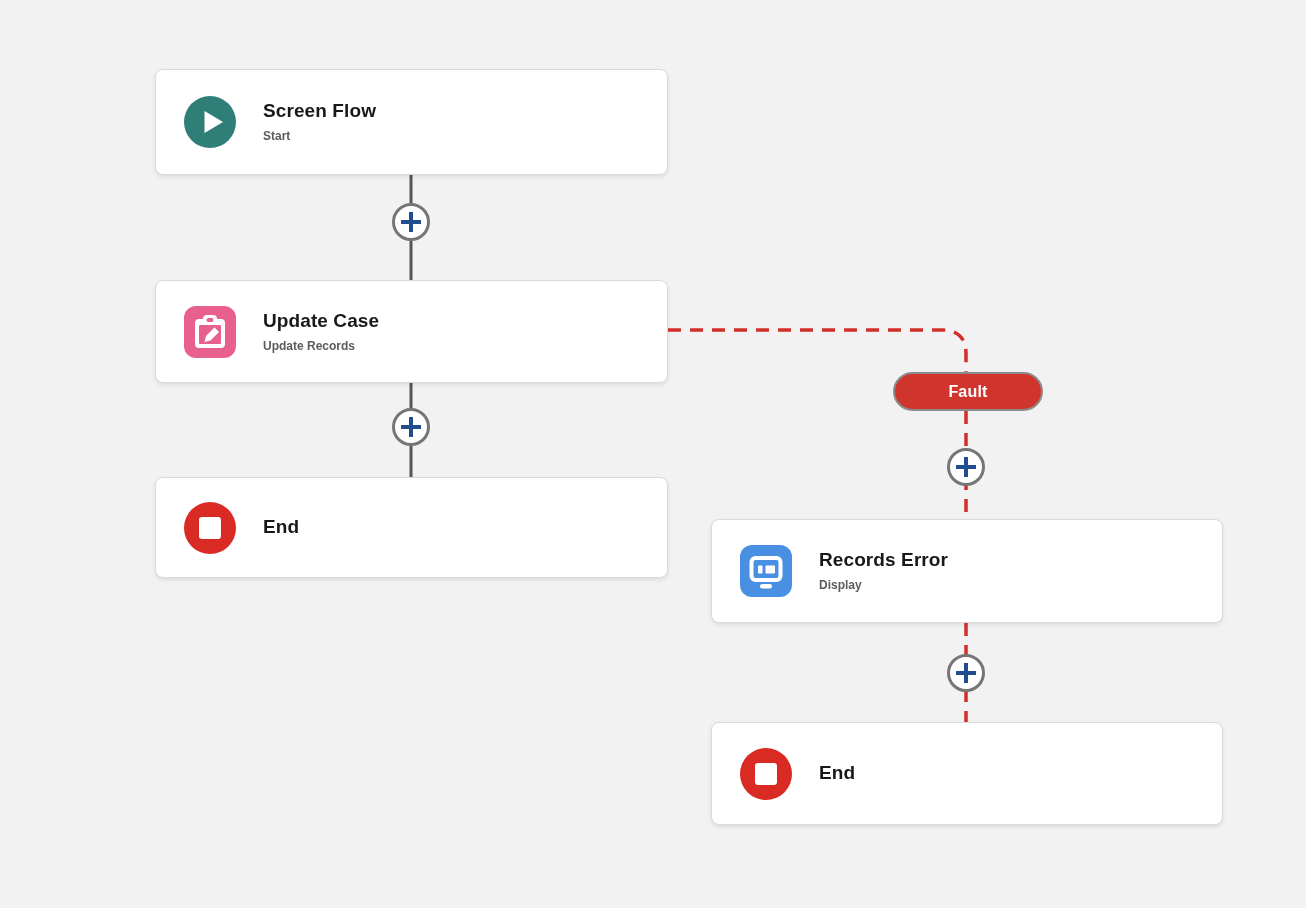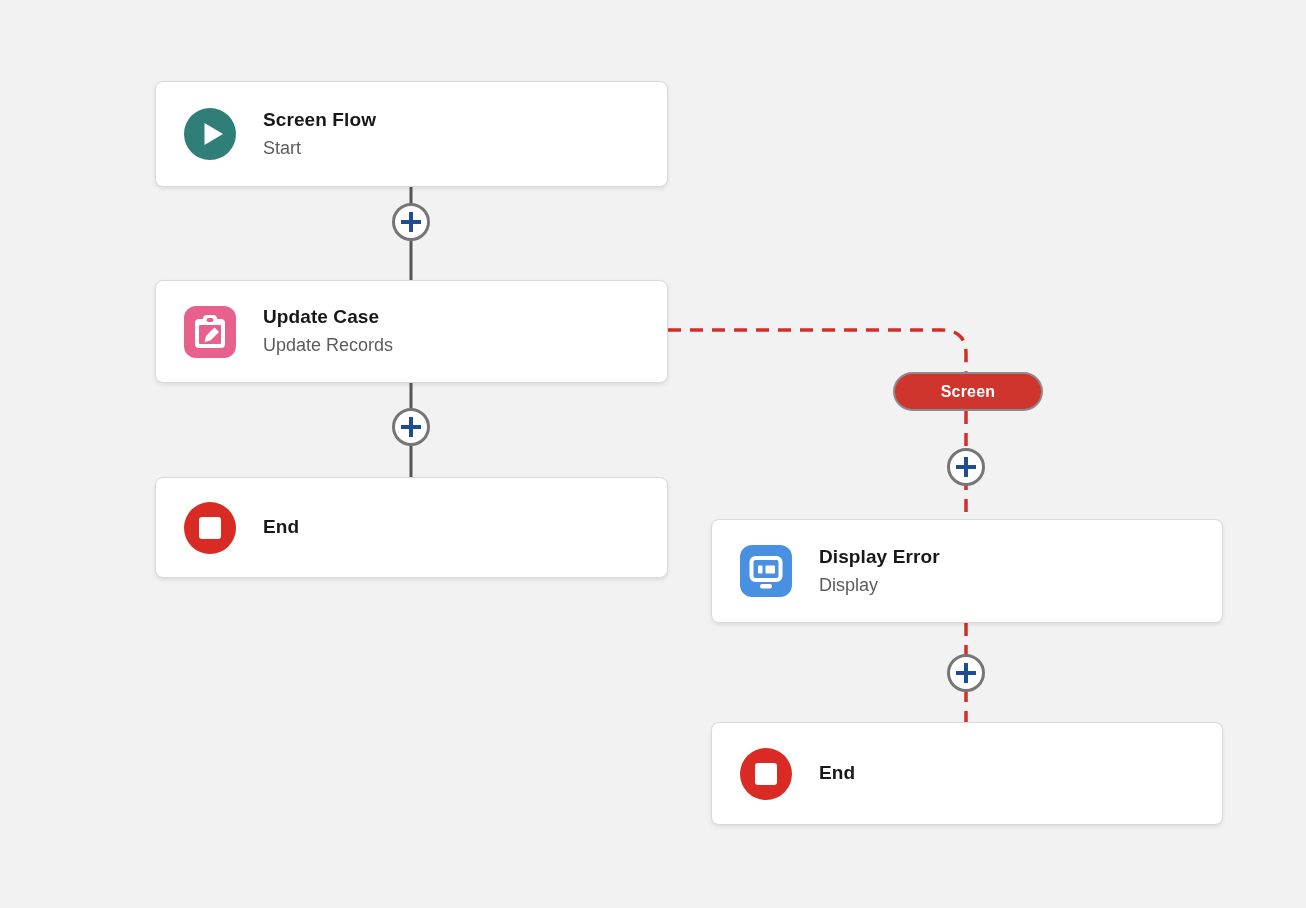--- a/index.html
+++ b/index.html
@@ -39,21 +39,21 @@
     display: flex;
     align-items: center;
     gap: 27px;
     padding-left: 28px;
     background: var(--card-bg, #ffffff);
     border: 1px solid var(--card-border, #dcdad9);
     border-radius: 8px;
     box-shadow: 0 2px 4px rgba(0,0,0,0.09);
     cursor: pointer;
   }
-  #node-start         { left: 155px; top:  69px; width: 513px; height: 106px; margin-top: 12px; }
+  #node-start         { left: 155px; top:  69px; width: 513px; height: 106px; }
   #node-update-case   { left: 155px; top: 280px; width: 513px; height: 103px; }
   #node-end-main      { left: 155px; top: 477px; width: 513px; height: 101px; }
   #node-display-error { left: 711px; top: 519px; width: 512px; height: 104px; }
   #node-end-fault     { left: 711px; top: 722px; width: 512px; height: 103px; }
 
   .node-icon {
     width: 52px; height: 52px;
     flex: 0 0 auto;
     display: block;
   }
@@ -67,22 +67,22 @@
 
   .node-text { display: flex; flex-direction: column; }
   .node-title {
     font-size: 19px;
     font-weight: 700;
     color: var(--title-text, #181818);
     line-height: 1.2;
     letter-spacing: 0.1px;
   }
   .node-subtitle {
-    font-size: 18px;
-    font-weight: 400;
+    font-size: 12px;
+    font-weight: 700;
     color: var(--subtitle-text, #5c5c5c);
     line-height: 1.2;
     margin-top: 6px;
   }
 
   
   .plus-btn {
     position: absolute;
     width: 38px; height: 38px;
     box-sizing: border-box;
@@ -183,41 +183,41 @@
       <svg viewBox="0 0 52 52">
           <rect x="15" y="15" width="22" height="22" rx="3" fill="#ffffff"></rect>
         </svg>
     </span>
     <span class="node-text">
       <span class="node-title">End</span>
     </span>
   </div>
 
   <div class="fault-pill">
-    <span>Screen</span>
+    <span>Fault</span>
   </div>
 
   <button class="plus-btn" id="plus-3">
     <svg viewBox="0 0 24 24">
       <line x1="2" y1="12" x2="22" y2="12"></line>
         <line x1="12" y1="2" x2="12" y2="22"></line>
     </svg>
   </button>
 
   <div class="node" id="node-display-error">
     <span class="node-icon icon-rounded bg-blue">
       <svg viewBox="0 0 52 52">
         <rect x="11.5" y="13" width="29" height="22" rx="4" fill="none" stroke="#ffffff" stroke-width="4"></rect>
         <rect x="18" y="20.5" width="4.5" height="8" rx="1" fill="#ffffff"></rect>
         <rect x="25.5" y="20.5" width="9.5" height="8" rx="1" fill="#ffffff"></rect>
         <rect x="20" y="39" width="12" height="4.5" rx="2.2" fill="#ffffff"></rect>
       </svg>
     </span>
     <span class="node-text">
-      <span class="node-title">Display Error</span>
+      <span class="node-title">Records Error</span>
       <span class="node-subtitle">Display</span>
     </span>
   </div>
 
   <button class="plus-btn" id="plus-4">
     <svg viewBox="0 0 24 24">
       <line x1="2" y1="12" x2="22" y2="12"></line>
         <line x1="12" y1="2" x2="12" y2="22"></line>
     </svg>
   </button>

